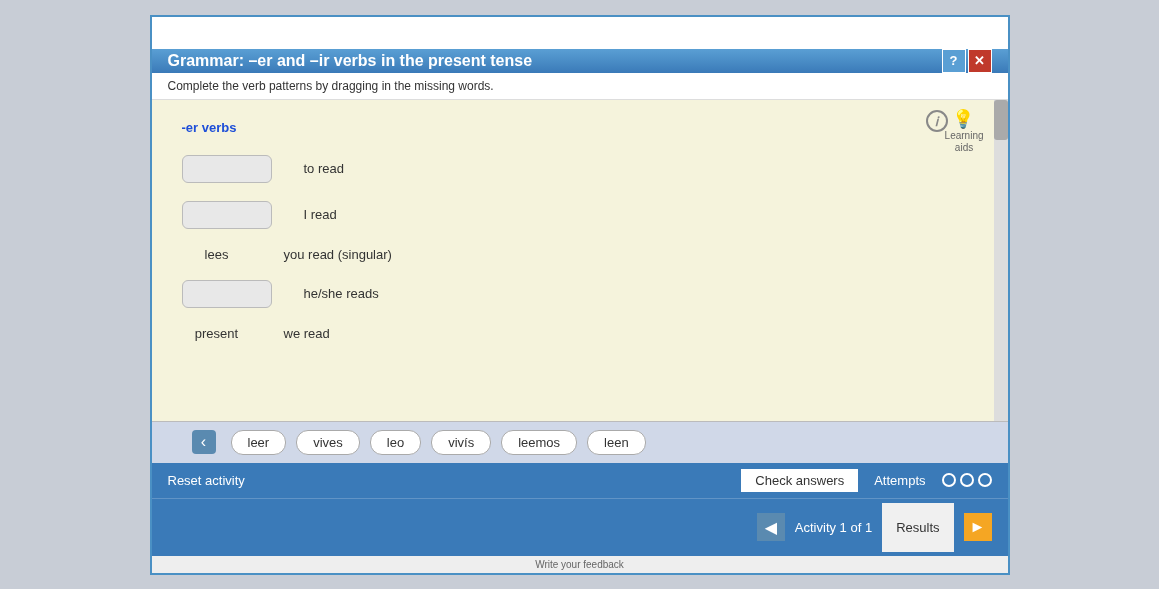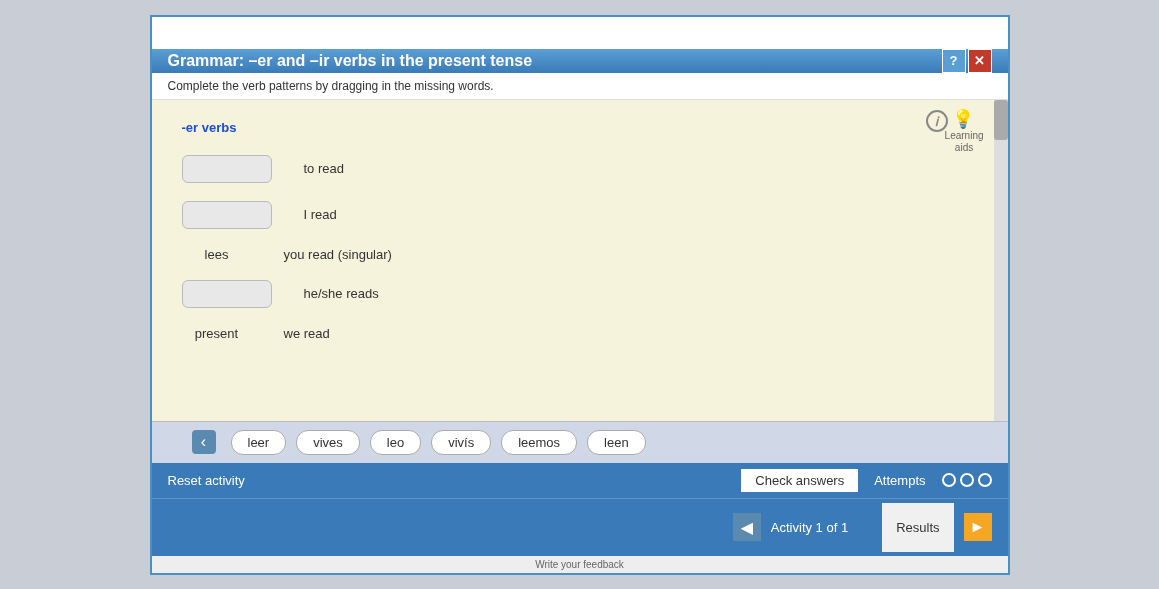--- a/index.html
+++ b/index.html
@@ -188,21 +188,20 @@
       color: #fff;
       font-size: 13px;
     }
     .results-btn {
       background: #f0f0f0;
       border: none;
       padding: 17px 14px;
       font-size: 13px;
       cursor: pointer;
       color: #333;
-      margin-left: 24px;
     }
     .nav-arrow-btn {
       background: #f5a623;
       border: none;
       width: 28px;
       height: 28px;
       display: flex;
       align-items: center;
       justify-content: center;
       cursor: pointer;

